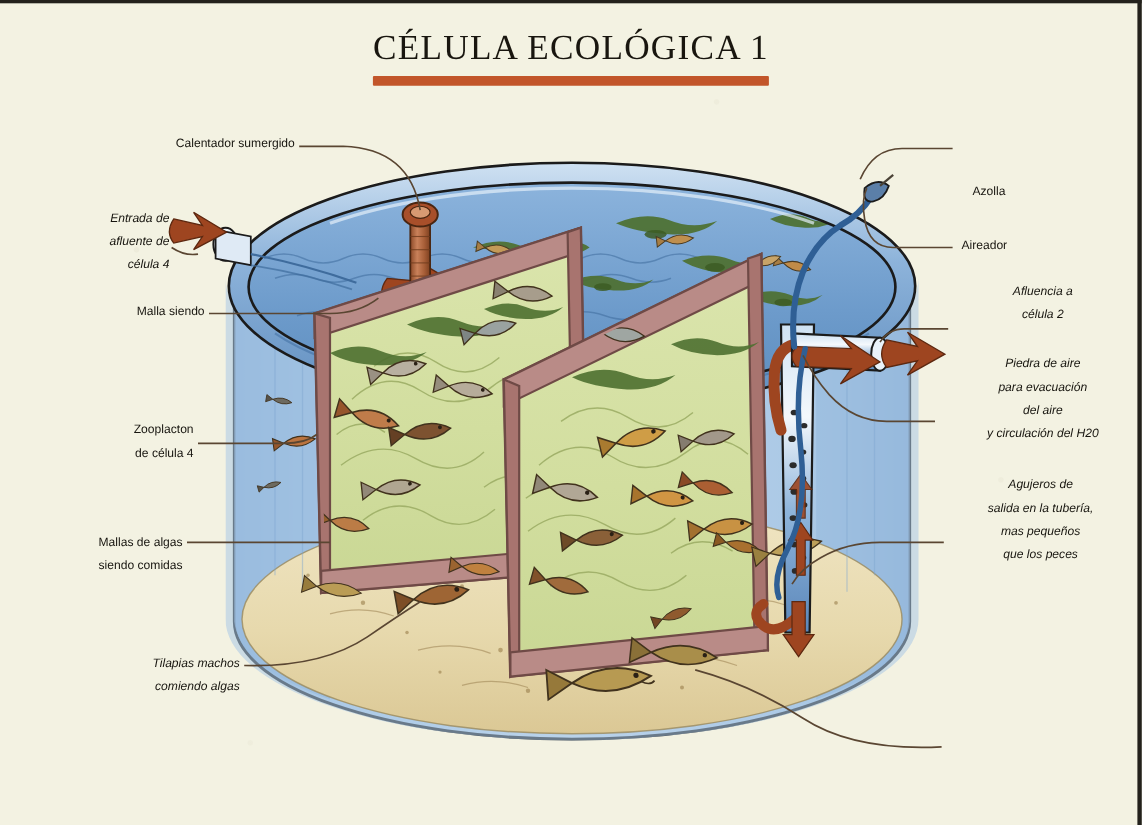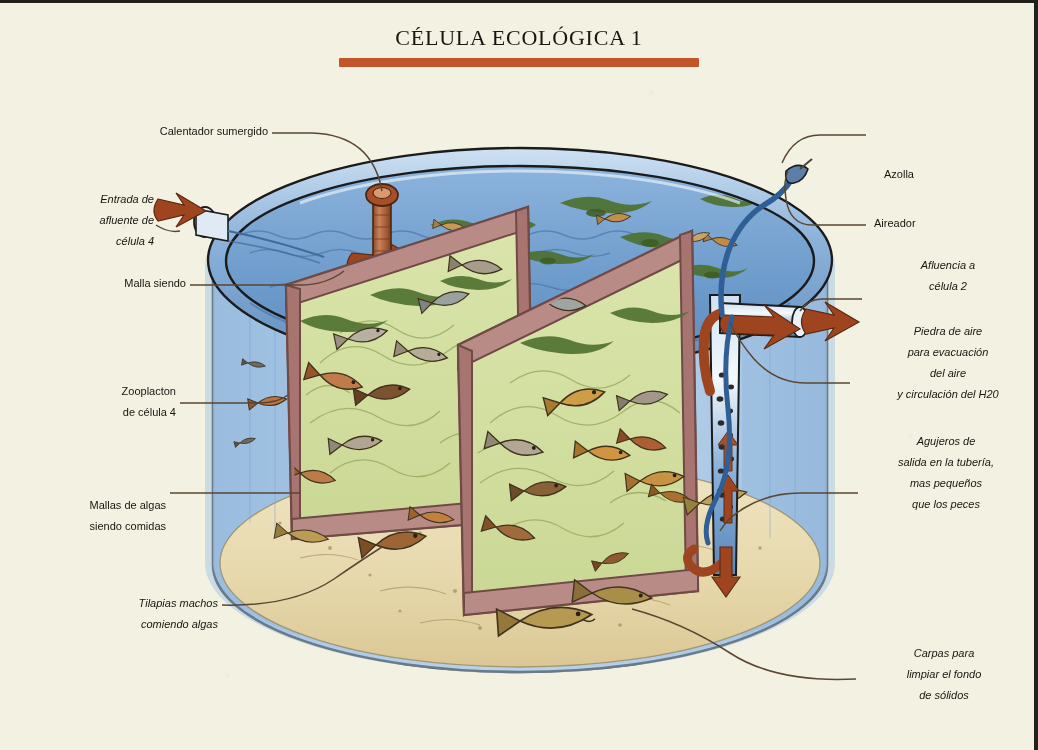--- a/index.html
+++ b/index.html
@@ -25,21 +25,21 @@
       radial-gradient(circle at 88% 58%, rgba(160,150,120,.06) 0 2px, transparent 3px),
       radial-gradient(circle at 35% 77%, rgba(160,150,120,.05) 0 2px, transparent 3px),
       radial-gradient(circle at 22% 90%, rgba(160,150,120,.05) 0 2px, transparent 3px);
     pointer-events:none;
   }
 
   
   #title-block{position:absolute;left:0;top:22px;width:1038px;text-align:center;}
   #title-text{
     font-family:"Liberation Serif", serif;
-    font-size:22px;letter-spacing:.035em;color:#19160f;
+    font-size:32px;letter-spacing:.035em;color:#19160f;
     white-space:nowrap;
   }
   #title-rule{
     margin:7px auto 0;width:360px;height:9px;background:#c2562a;
     border-radius:1px;
   }
 
   
   .label{
     position:absolute;
@@ -540,21 +540,21 @@
 
   <div class="label lbl-r" style="left:10px;top:186px;width:144px;font-style:italic;">Entrada de
 afluente de
 célula 4</div>
 
   <div class="label lbl-r" style="left:20px;top:270px;width:166px;">Malla siendo</div>
 
   <div class="label lbl-r" style="left:10px;top:378px;width:166px;">Zooplacton
 de célula 4</div>
 
-  <div class="label lbl-r" style="left:10px;top:492px;width:156px;">Mallas de algas
+  <div class="label lbl-r" style="left:10px;top:480px;width:156px;">Mallas de algas
 siendo comidas</div>
 
   <div class="label lbl-c" style="left:62px;top:590px;width:156px;text-align:right;">Tilapias machos
 comiendo algas</div>
 
   <div class="label lbl-l" style="left:884px;top:120px;width:150px;margin-top:41px;">Azolla</div>
 
   <div class="label lbl-l" style="left:874px;top:210px;width:150px;">Aireador</div>
 
   <div class="label lbl-c" style="left:868px;top:252px;width:160px;">Afluencia a
@@ -563,16 +563,13 @@
   <div class="label lbl-c" style="left:858px;top:318px;width:180px;">Piedra de aire
 para evacuación
 del aire
 y circulación del H20</div>
 
   <div class="label lbl-c" style="left:854px;top:428px;width:184px;">Agujeros de
 salida en la tubería,
 mas pequeños
 que los peces</div>
 
-  <div class="label lbl-c" style="left:856px;top:640px;width:176px;">Carpas para
-limpiar el fondo
-de sólidos</div>
 </div>
 
 </body></html>

